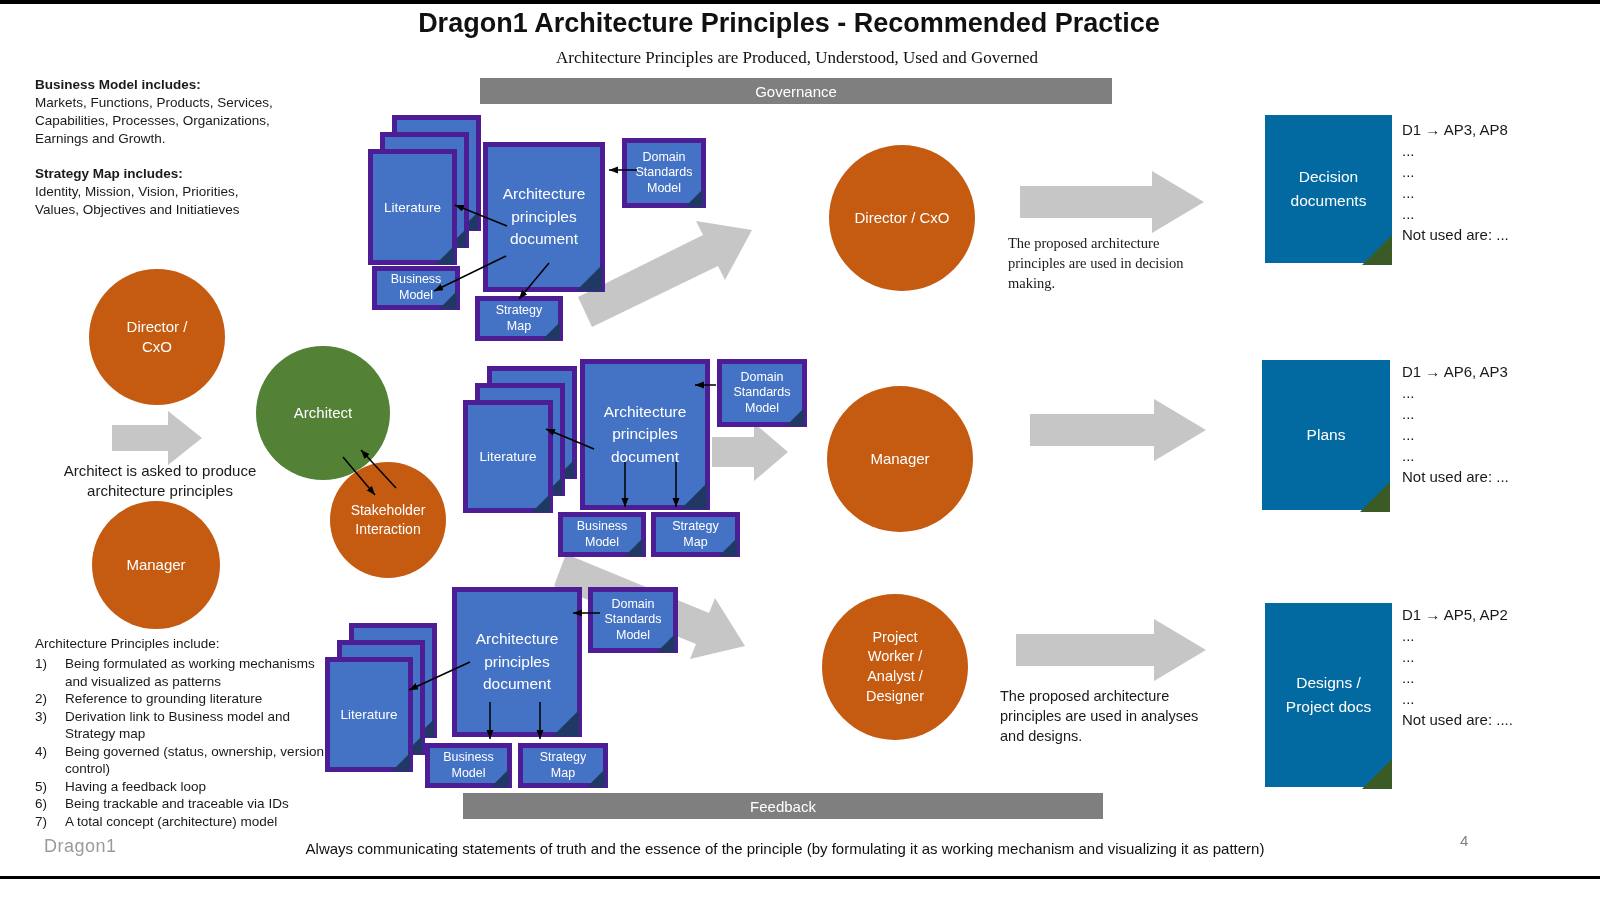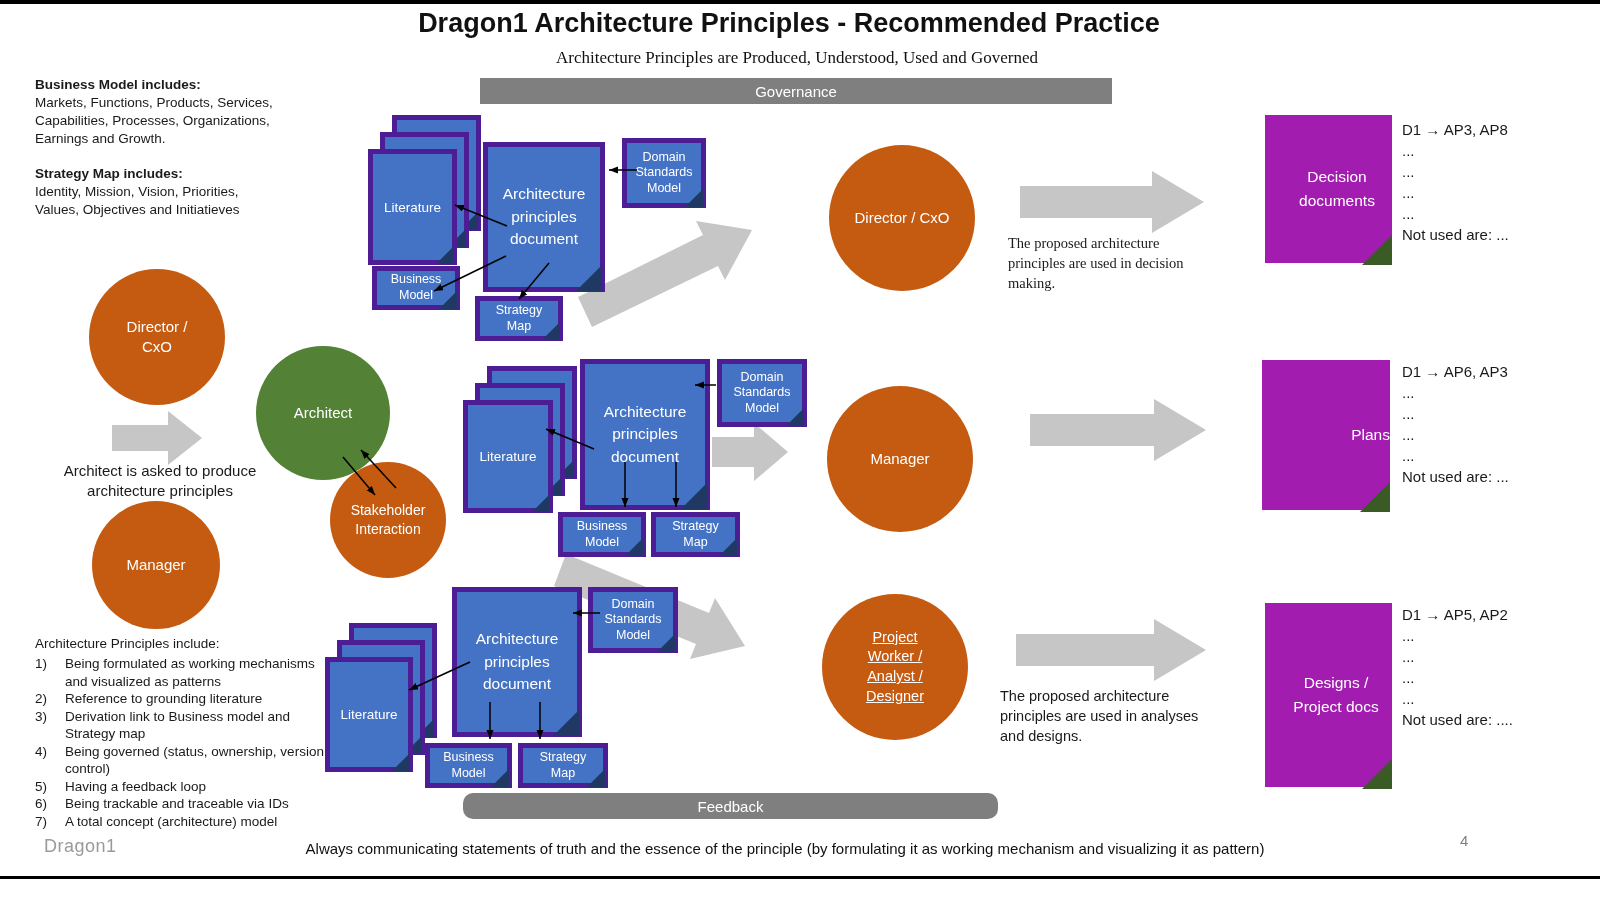--- a/index.html
+++ b/index.html
@@ -21,21 +21,21 @@
   .c-orange{background:#C55A11;}
   .c-green{background:#538135;}
   .page{background:#4472C4;border:5px solid #4c1d95;color:#fff;display:flex;
         align-items:center;justify-content:center;text-align:center;box-sizing:border-box;}
   .page::after{content:"";position:absolute;right:-2px;bottom:-4px;width:18px;height:18px;
         background:#1F3864;clip-path:polygon(0 100%,100% 0,100% 100%);}
   .page.big::after{width:26px;height:26px;}
   .doc-label{font-size:15.5px;line-height:1.45;padding:0 6px;}
   .small-label{font-size:12.5px;line-height:1.25;padding:0 4px;}
   .lit-label{font-size:13.5px;}
-  .sticky{background:#a21caf;color:#fff;display:flex;align-items:center;justify-content:flex-end;
+  .sticky{background:#0369a1;color:#fff;display:flex;align-items:center;justify-content:center;
           text-align:center;font-size:15.5px;line-height:1.55;}
   .sticky::after{content:"";position:absolute;right:0;bottom:-2px;width:30px;height:30px;
           background:#3A5B26;clip-path:polygon(0 100%,100% 0,100% 100%);}
   .capt{font-size:14.5px;line-height:20px;}
   .map .ln{font-size:15px;line-height:21px;white-space:nowrap;}
   .brand{font-size:18px;color:#9a9a9a;letter-spacing:0.5px;}
   .pagenum{font-size:15px;color:#808080;}
   .footnote{left:0;width:1570px;top:840px;text-align:center;font-size:15px;color:#111;}
   svg.layer{position:absolute;left:0;top:0;pointer-events:none;}
 </style>
@@ -54,21 +54,21 @@
       <polygon points="1020,218 1152,218 1152,233 1204,202 1152,171 1152,186 1020,186" fill="#C6C6C6"></polygon>
       <polygon points="1030,446 1154,446 1154,461 1206,430 1154,399 1154,414 1030,414" fill="#C6C6C6"></polygon>
       <polygon points="1016,666 1154,666 1154,681 1206,650 1154,619 1154,634 1016,634" fill="#C6C6C6"></polygon>
     </svg>
 
   <div class="abs title">Dragon1 Architecture Principles - Recommended Practice</div>
   <div class="abs subtitle">Architecture Principles are Produced, Understood, Used and Governed</div>
   <div class="abs bar" style="left:480px;top:78px;width:632px;height:26px;">
       <span>Governance</span>
     </div>
-  <div class="abs bar" style="left:463px;top:793px;width:535px;height:26px;border-radius:10px;">
+  <div class="abs bar" style="left:463px;top:793px;width:640px;height:26px;">
       <span>Feedback</span>
     </div>
 
   <div class="abs tblock" style="left:35px;top:76px;width:258px;">
     <div class="hd">Business Model includes:</div>
     <div>Markets, Functions, Products, Services, Capabilities, Processes, Organizations, Earnings and Growth.</div>
   </div>
   <div class="abs tblock" style="left:35px;top:165px;width:235px;">
     <div class="hd">Strategy Map includes:</div>
     <div>Identity, Mission, Vision, Priorities, Values, Objectives and Initiatieves</div>
@@ -173,21 +173,21 @@
       <span>Strategy Map</span>
     </div>
 
   <div class="abs circle c-orange" style="left:829px;top:145px;width:146px;height:146px;font-size:15px;">
       <span style="width:95px;">Director / CxO</span>
     </div>
   <div class="abs circle c-orange" style="left:827px;top:386px;width:146px;height:146px;font-size:15px;">
       <span>Manager</span>
     </div>
   <div class="abs circle c-orange" style="left:822px;top:594px;width:146px;height:146px;font-size:14.5px;">
-      <span style="width:92px;text-decoration:underline;">Project Worker / Analyst / Designer</span>
+      <span style="width:92px;">Project Worker / Analyst / Designer</span>
     </div>
   <div class="abs capt" style="left:1008px;top:233px;width:212px;font-family:Liberation Serif, serif;">The proposed architecture principles are used in decision making.</div>
   <div class="abs capt" style="left:1000px;top:686px;width:218px;">The proposed architecture principles are used in analyses and designs.</div>
 
   <div class="abs sticky" style="left:1265px;top:115px;width:127px;height:148px;">
       <span style="width:110px;">Decision documents</span>
     </div>
   <div class="abs map" style="left:1402px;top:119px;">
     <div class="ln">D1 → AP3, AP8</div>
     <div class="ln">...</div>

